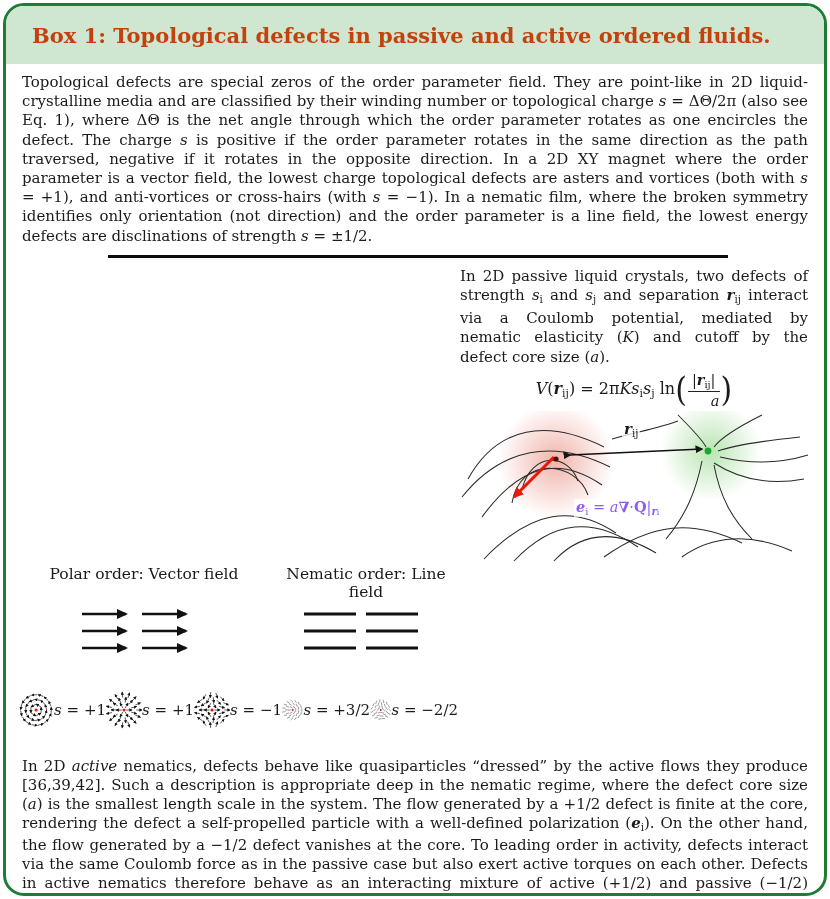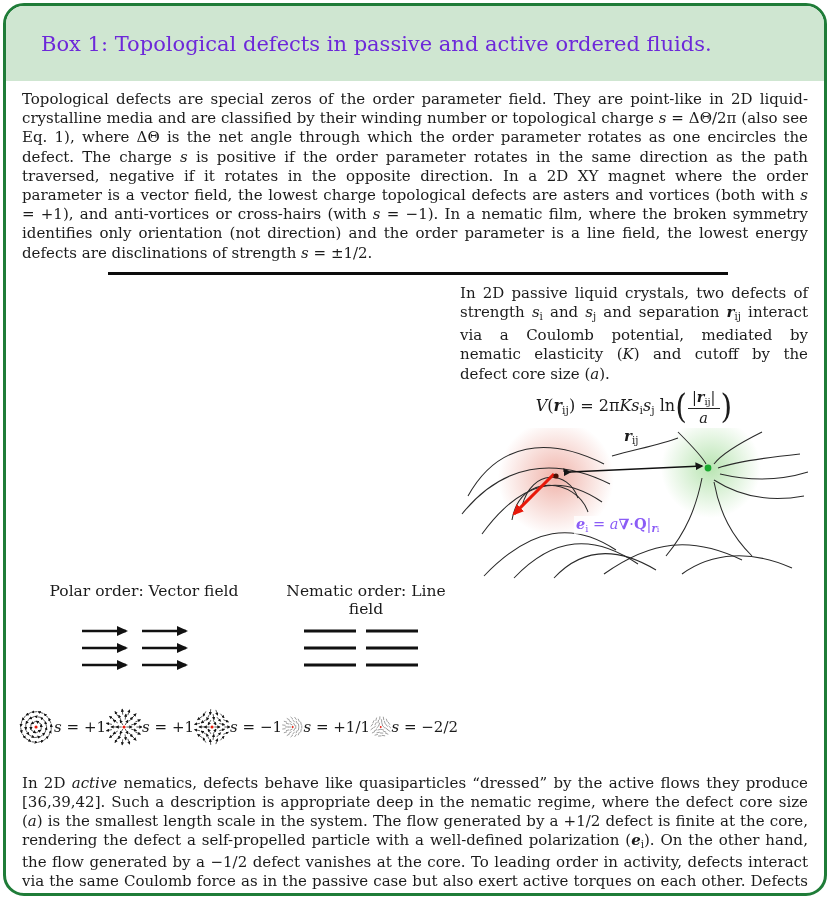--- a/index.html
+++ b/index.html
@@ -1,20 +1,20 @@
 <!DOCTYPE html>
 <html><head>
 <meta charset="utf-8">
 <style>
   html,body{margin:0;padding:0}
   body{width:830px;height:899px;background:#fff;position:relative;overflow:hidden;
        font-family:"DejaVu Serif",serif;color:#1b1b1b}
   .box{position:absolute;inset:3px;border:3.5px solid #1f7c38;border-radius:21px;overflow:hidden;background:#fff}
   .hdr{background:#cfe6d1;padding:9px 18px 8px}
-  .hdr h1{margin:17px;font-size:21px;font-weight:normal;color:#6d28d9}
+  .hdr h1{margin:8px;font-size:21px;font-weight:bold;color:#c2410c}
   .content{padding:0 12px;position:relative}
   p.just{text-align:justify;font-size:15px;line-height:19.2px;margin:4px}
   .i{font-style:italic}.b{font-weight:bold}.bi{font-weight:bold;font-style:italic}
   .sub{font-size:.68em;vertical-align:-.28em}
   .bsub{font-weight:bold;font-style:italic;font-size:.7em;vertical-align:-.3em}
   .subsub{font-size:.55em;vertical-align:-.35em}
   .divider{height:3.2px;background:#0c0c0c;width:620px;margin:9px 0 5px 90px}
   .mid::after{content:"";display:block;clear:both}
   .float-r{float:right;width:356px}
   .gallery{display:flow-root;width:444px;margin-bottom:4px}
@@ -25,21 +25,21 @@
   .gf{width:252px;display:flex;justify-content:center}
   .gf.n2{width:192px}
   .defrow{display:flex;margin-top:5px}
   .defcell{width:88px;display:flex;flex-direction:row;align-items:center}
   .defcell svg{width:86px;height:86px}
   .deflab{font-size:15px;margin-top:0px;white-space:nowrap}
   .fld line{stroke:#151515;stroke-width:1.7}
   .par line{stroke:#111;stroke-width:2.6}
   .nemf line{stroke:#111;stroke-width:3}
   .eqline{display:flex;justify-content:center;align-items:center;font-size:16px;margin:2px 0 2px}
-  .frac{display:inline-flex;flex-direction:column;align-items:center;margin:0 1px;font-size:14.5px}
+  .frac{display:inline-flex;flex-direction:column;align-items:flex-end;margin:0 1px;font-size:14.5px}
   .frac .num{border-bottom:1.2px solid #222;padding:0 4px 1px}
   .frac .den{padding-top:1px}
   .paren{font-size:30px;line-height:0;display:inline-block;transform:scaleY(1.12)}
   .pairfig{position:relative;margin-top:2px;height:152px}
   .flab{position:absolute;font-size:15px;background:rgba(255,255,255,.72);padding:0 2px;line-height:1.1}
   #ei-lab{color:#8b5cf6;font-size:14.5px}
 </style>
 </head>
 <body>
 
@@ -123,21 +123,21 @@
               <path d="M258,54 C264,86 276,108 296,128"></path>
                 <path d="M148,146 C196,112 236,108 286,132"></path>
               <path d="M226,146 C256,124 296,122 336,140"></path>
                 <path d="M156,28 C186,20 206,16 222,10"></path>
             </g>
             <line x1="114" y1="44" x2="246" y2="38" stroke="#111" stroke-width="1.7" marker-end="url(#ah)" marker-start="url(#ah)" style="marker-start:url(#ah)"></line>
             <line x1="98" y1="46" x2="58" y2="86" stroke="#e8180a" stroke-width="3.1" marker-end="url(#ahr)"></line>
             <circle cx="100" cy="48" r="2.6" fill="#4a1005"></circle>
             <circle cx="252" cy="40" r="3.4" fill="#18a82e"></circle>
           </svg>
-          <span class="flab" id="rij-lab" style="left:166px;top:0"><span class="bi">r</span><span class="sub">ij</span></span>
+          <span class="flab" id="rij-lab" style="left:166px;top:10px"><span class="bi">r</span><span class="sub">ij</span></span>
           <span class="flab" id="ei-lab" style="left:118px;top:88px"><span class="bi">e</span><span class="sub">i</span><span> = </span><span class="i">a</span><span class="b">∇</span><span>·</span><span class="b">Q</span><span>|</span><span class="bsub">r</span><span class="subsub">i</span></span>
         </div>
       </div>
 
       <div class="gallery">
         <div class="gal-headers">
           <div class="gal-h polar">Polar order: Vector field</div>
           <div class="gal-h nem">Nematic order: Line field</div>
         </div>
         <div class="gal-fields">
@@ -306,21 +306,21 @@
                 <line x1="14.6" y1="37.0" x2="1.0" y2="35.6"></line>
                 <line x1="14.6" y1="51.0" x2="1.0" y2="52.4"></line>
                 <line x1="20.5" y1="63.6" x2="7.6" y2="67.8"></line>
                 <line x1="31.4" y1="72.6" x2="19.6" y2="79.4"></line>
                 <line x1="45.2" y1="76.2" x2="35.1" y2="85.3"></line>
                 <line x1="59.4" y1="73.7" x2="51.4" y2="84.7"></line>
                 <line x1="71.5" y1="65.3" x2="66.0" y2="77.7"></line>
                 <line x1="79.2" y1="52.4" x2="76.4" y2="65.7"></line>
                 <circle cx="44" cy="44" r="3.8" fill="#e8180a" stroke="none"></circle>
               </svg>
-            <span class="deflab"><span class="i">s</span><span> = +1/1</span></span>
+            <span class="deflab"><span class="i">s</span><span> = +3/2</span></span>
           </div>
           <div class="defcell">
             <svg class="fld" viewBox="0 0 88 88">
                 <line x1="61.3" y1="48.8" x2="51.7" y2="39.2"></line>
                 <line x1="52.0" y1="39.7" x2="48.5" y2="26.6"></line>
                 <line x1="36.0" y1="39.7" x2="39.5" y2="26.6"></line>
                 <line x1="26.7" y1="48.8" x2="36.3" y2="39.2"></line>
                 <line x1="31.2" y1="56.6" x2="44.3" y2="53.1"></line>
                 <line x1="43.7" y1="53.1" x2="56.8" y2="56.6"></line>
                 <line x1="72.1" y1="42.5" x2="63.9" y2="31.7"></line>

